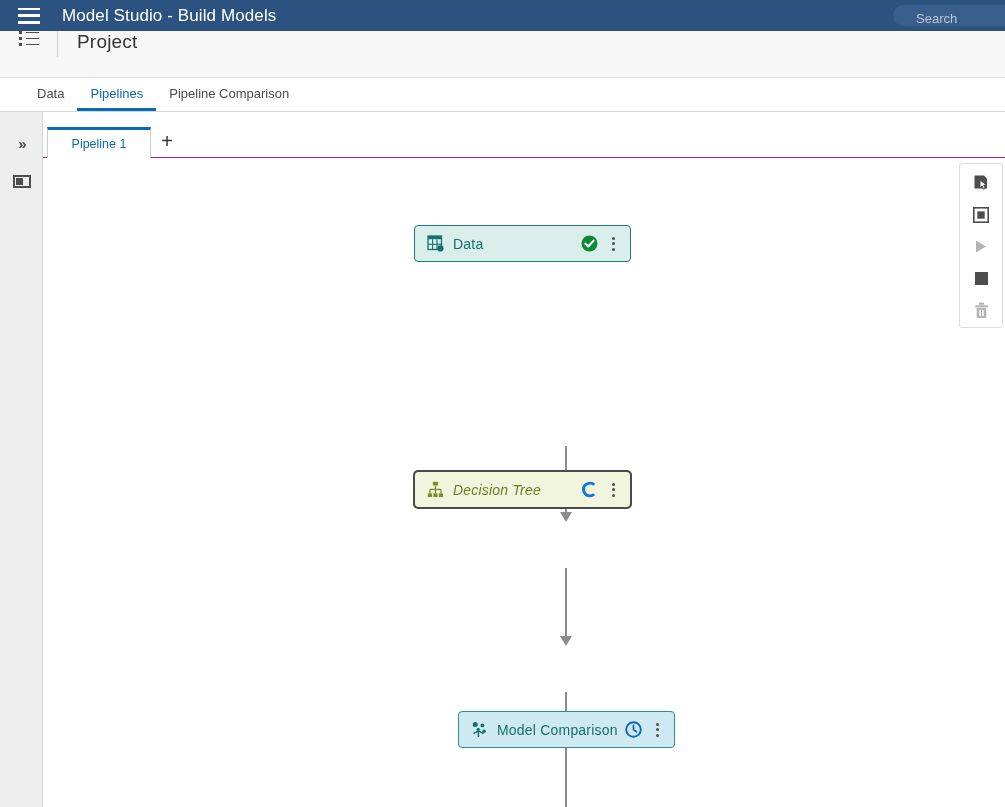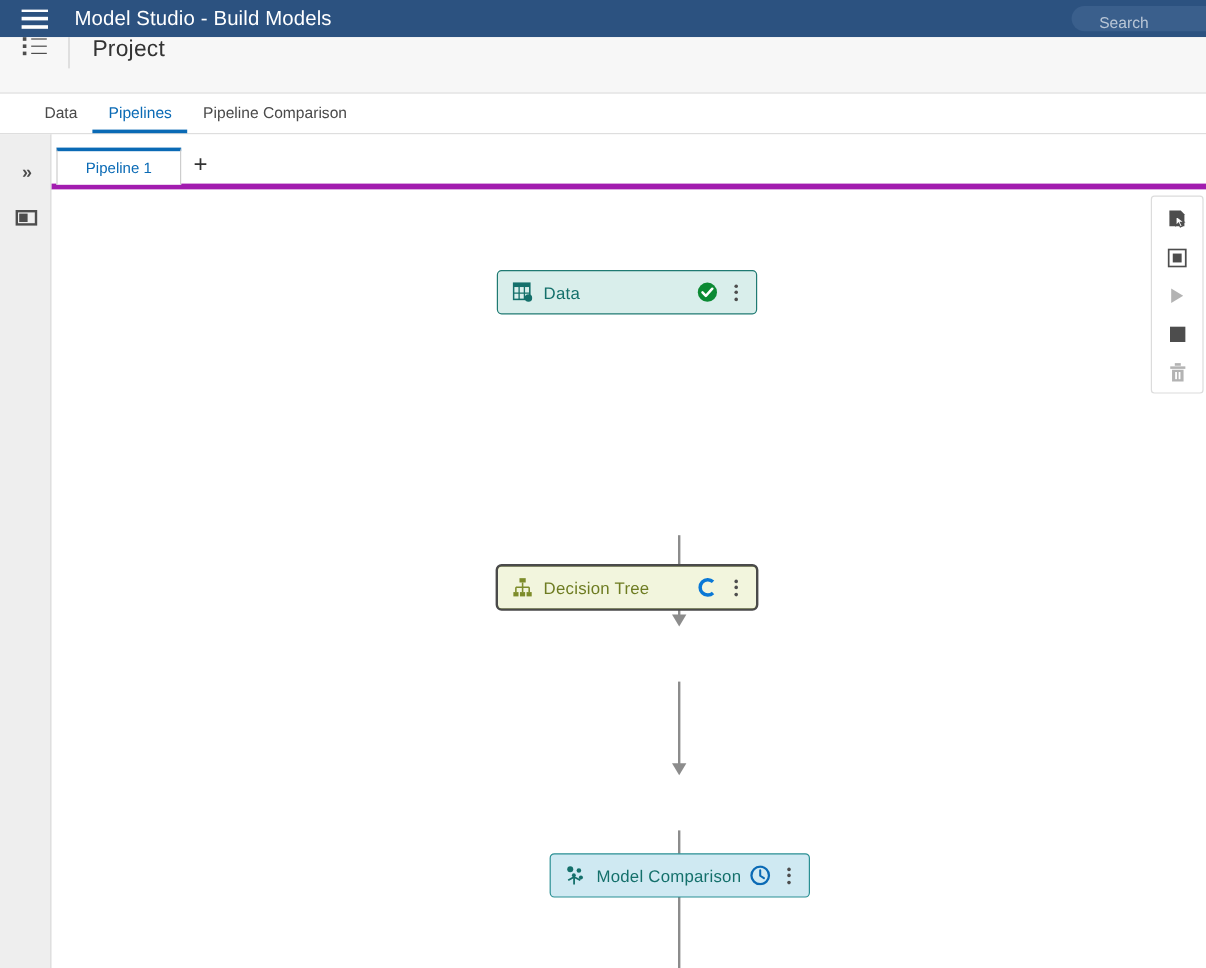--- a/index.html
+++ b/index.html
@@ -118,21 +118,21 @@
   .chev { font-size: 15px; font-weight: bold; letter-spacing: -2px; }
   .panel-ico { width: 18px; height: 13px; border: 2px solid #4d4d4d; position: relative; }
   .panel-ico::after { content:""; position:absolute; left:1px; top:1px; width:7px; height:7px; background:#4d4d4d; }
 
   .rightcol { flex: 1; display: flex; flex-direction: column; min-width: 0; }
 
   
   .pipestrip {
     height: 46px;
     background: #ffffff;
-    border-bottom: 5px solid #a21caf;
+    border-bottom: 1px solid #a21caf;
     display: flex;
     align-items: flex-end;
     padding-left: 4px;
   }
   .pipetab {
     width: 104px; height: 31px;
     background: #ffffff;
     border: 1px solid #cdcdcd;
     border-bottom: none;
     border-top: 3px solid #0a6ab5;
@@ -188,21 +188,21 @@
   .node .nlabel { margin-left: 9px; flex: 1; white-space: nowrap; letter-spacing: .2px; }
   .node .nicon { width: 18px; height: 18px; display:flex; align-items:center; justify-content:center; flex: 0 0 18px; }
   .node .nstatus { width: 19px; display:flex; align-items:center; justify-content:center; flex: 0 0 19px; }
   .node .nmenu {
     width: 16px; flex: 0 0 16px;
     display: flex; flex-direction: column; align-items: center; gap: 2.5px;
     cursor: pointer; margin-left: 6px;
   }
   .node .nmenu i { width: 3px; height: 3px; border-radius: 50%; background: #4d4d4d; display:block; }
 
-  .node.selected { outline: 2px solid #4a4a4a; outline-offset: -1px; }
+  .node.selected { outline: 2px solid #4a4a4a; outline-offset: -1px; font-style: italic; }
 
   
   .conn {
     position: absolute;
     width: 2px;
     background: #8c8c8c;
     z-index: 1;
   }
   .arrowhead {
     position: absolute;

